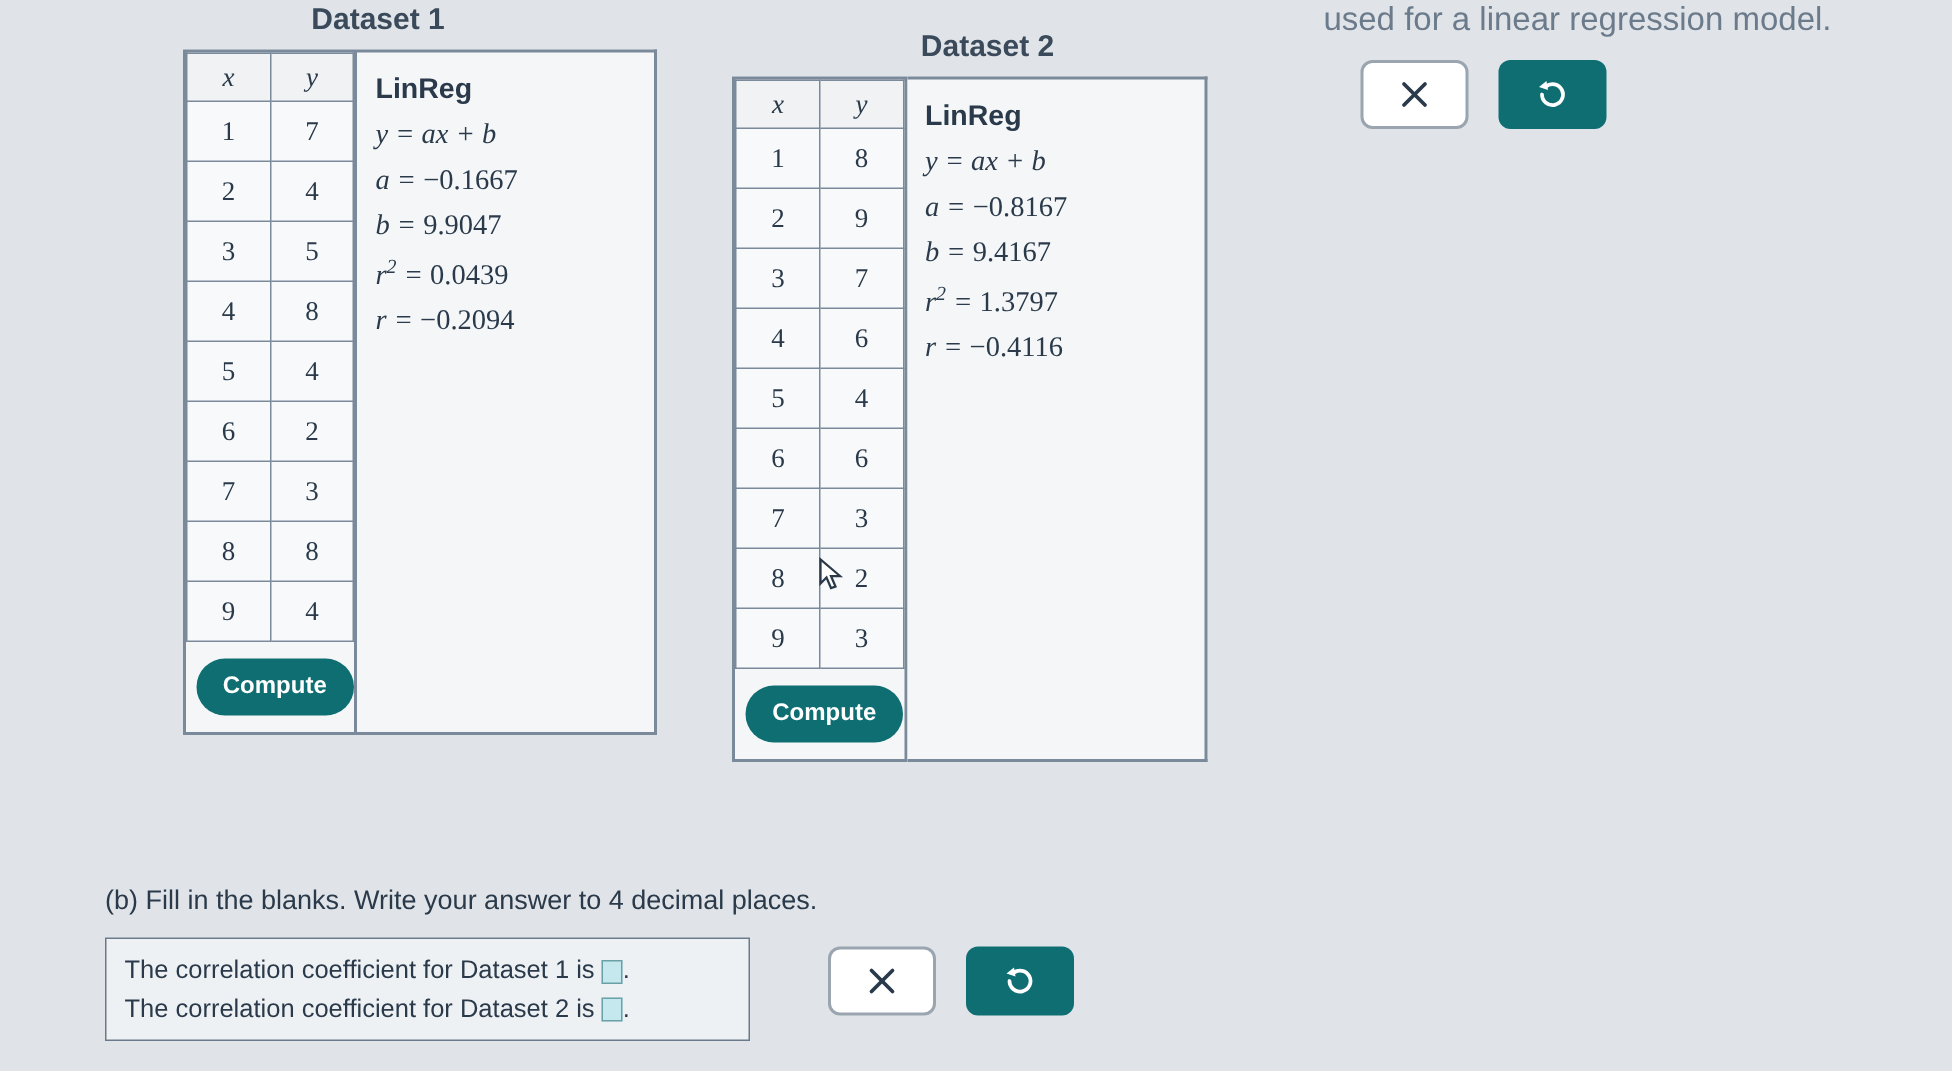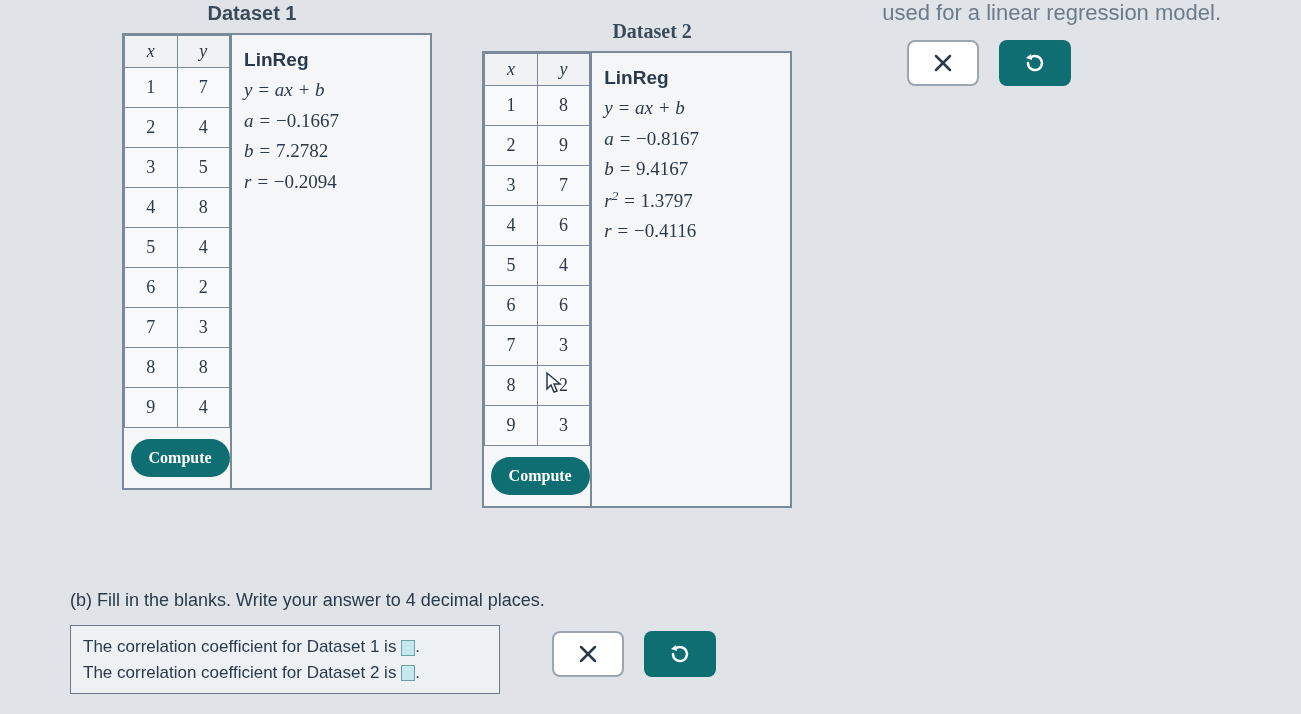--- a/index.html
+++ b/index.html
@@ -66,21 +66,20 @@
     font-size: 20px;
     color: #3a4a5a;
     margin-bottom: 8px;
     text-align: center;
     width: 260px;
   }
   .ds-title.d2 {
     width: 260px;
     margin-left: 40px;
     margin-top: 18px;
-    font-family: Liberation Serif, serif;
   }
   .ds-body {
     display: flex;
     align-items: stretch;
   }
   .xy-outer {
     border: 2px solid #7a8a9a;
     background: #f4f6f8;
     padding: 0;
   }
@@ -109,21 +108,21 @@
   }
   .compute-row td {
     border: none !important;
     height: 60px !important;
     background: #f4f6f8 !important;
   }
   .compute-btn {
     display: inline-block;
     background: #0f6e72;
     color: #fff;
-    font-family: Liberation Serif, serif;
+    font-family: Liberation Sans, sans-serif;
     font-weight: bold;
     font-size: 16px;
     padding: 10px 18px;
     border-radius: 22px;
     cursor: pointer;
     margin: 8px 0 8px 6px;
   }
   .linreg-box {
     border: 2px solid #7a8a9a;
     border-left: none;
@@ -264,21 +263,25 @@
       </div>
       <div class="linreg-box">
         <div class="hdr">LinReg</div>
         <div class="eq">y = ax + b</div>
         <div>
           <span class="eq">a =</span>
           <span>−0.1667</span>
         </div>
         <div>
           <span class="eq">b =</span>
-          <span>7.2782</span>
+          <span>9.9047</span>
+        </div>
+        <div>
+          <span class="eq"><span>r</span><sup>2</sup><span> =</span></span>
+          <span>0.0439</span>
         </div>
         <div>
           <span class="eq">r =</span>
           <span>−0.2094</span>
         </div>
       </div>
     </div>
   </div>
 
   <div class="dataset">

